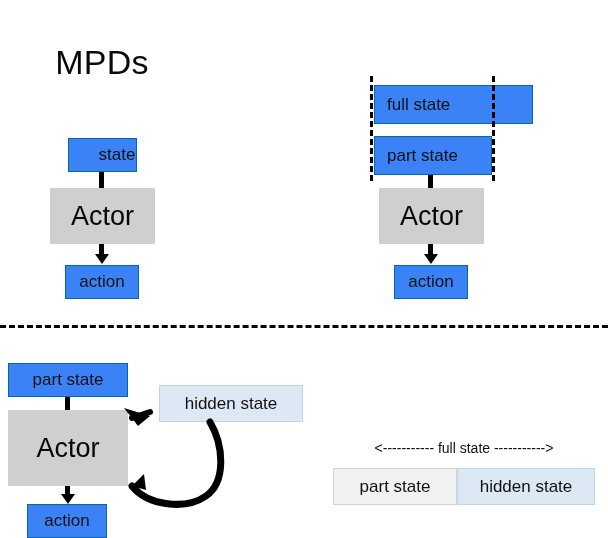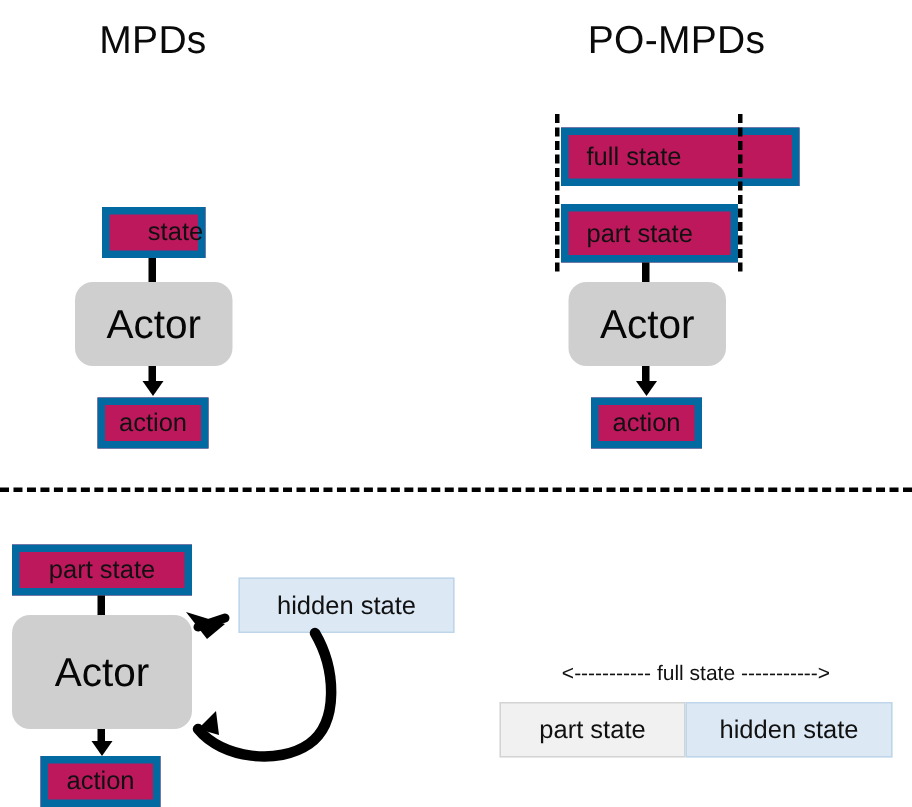--- a/index.html
+++ b/index.html
@@ -15,53 +15,54 @@
     position: relative;
     width: 608px;
     height: 538px;
     background: #ffffff;
     overflow: hidden;
   }
   .abs { position: absolute; }
 
   
   .title {
-    font-size: 26px;
+    font-size: 34px;
     font-weight: 300;
     letter-spacing: 0.2px;
     color: #0a0a0a;
     white-space: nowrap;
     text-align: center;
     line-height: 40px;
+    margin-top: 36px;
   }
 
   
   .box {
     box-sizing: border-box;
     display: flex;
     align-items: center;
     justify-content: center;
-    background: #be185d;
-    border: 5px solid #0369a1;
+    background: #3b82f6;
+    border: 1px solid #0369a1;
     font-size: 17px;
     color: #111111;
     white-space: nowrap;
   }
   .box-blue {
     background: #dce9f5;
     border: 1px solid #bfd6ea;
   }
   .actor {
     box-sizing: border-box;
     display: flex;
     flex-direction: column;
     align-items: center;
     justify-content: center;
     background: #cfcfcf;
-    border-radius: 12px;
+    border-radius: 1px;
     font-size: 27px;
     font-weight: 300;
     color: #060606;
     line-height: 31px;
     white-space: nowrap;
   }
 
   
   .stem {
     background: #000000;
@@ -115,21 +116,20 @@
 
   <div class="abs actor" style="left:50px; top:188px; width:105px; height:56px;">
     <span>Actor</span>
   </div>
 
   <div class="abs stem" style="left:99px; top:244px; width:5px; height:12px;"></div>
   <div class="abs arrowhead-down" style="left:95px; top:254px;"></div>
 
   <div class="abs box" style="left:65px; top:265px; width:74px; height:34px;">action</div>
 
-  <div class="abs title" style="left:335px; top:6px; width:232px;">PO-MPDs</div>
 
   <div class="abs box" style="left:374px; top:85px; width:159px; height:39px; justify-content:flex-start; padding-left:12px;">
     <span>full state</span>
   </div>
 
   <div class="abs box" style="left:374px; top:136px; width:118px; height:39px; justify-content:flex-start; padding-left:12px;">
     <span>part state</span>
   </div>
 
   <div class="abs vdash" style="left:370px; top:76px; height:105px;"></div>

